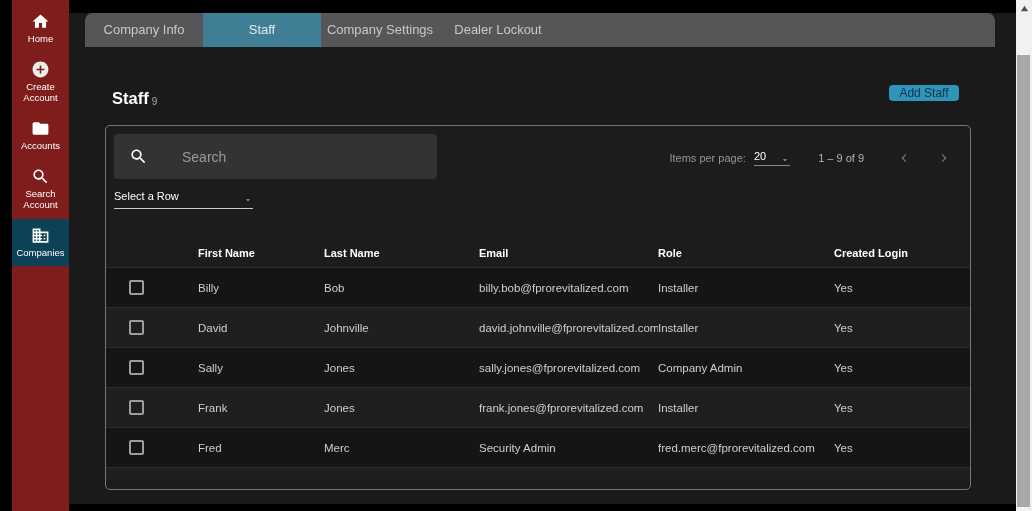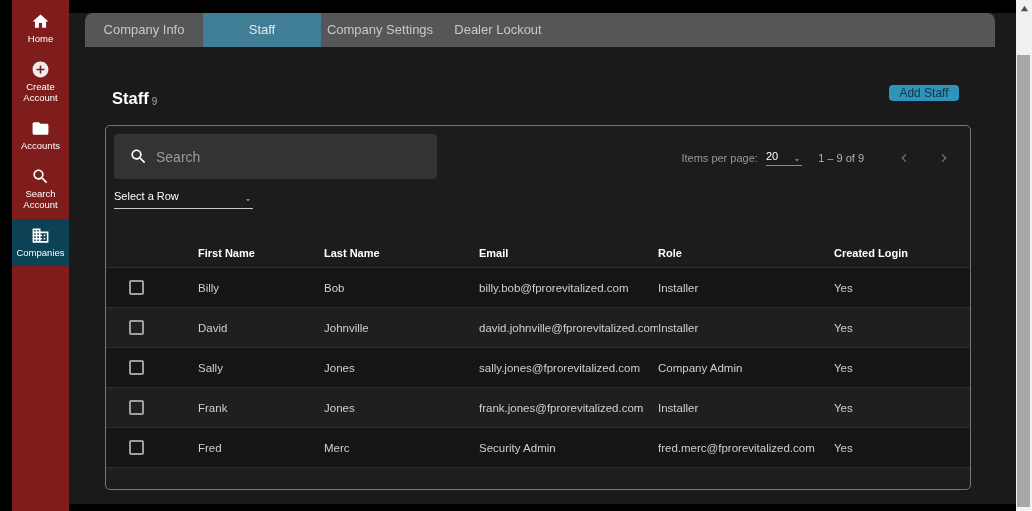--- a/index.html
+++ b/index.html
@@ -26,33 +26,33 @@
   
   .page-title { position:absolute; left:55px; top:89px; font-size:16.5px; font-weight:bold; color:#fff; }
   .page-title .count { font-size:10px; font-weight:normal; color:#b3a995; margin-left:3px; position:relative; top:1px; }
   .add-btn { position:absolute; left:832px; top:85px; width:70px; height:16px; background:#2e94b9; border:none; border-radius:4px; font-family:inherit; font-size:12px; color:#143444; cursor:pointer; }
 
   
   .card { position:absolute; left:48px; top:125px; width:866px; height:365px; background:#1c1c1c; border:1px solid #767676; border-radius:5px; overflow:hidden; }
 
   .search-box { position:absolute; left:8px; top:8px; width:323px; height:45px; background:#333333; border-radius:4px; display:flex; align-items:center; }
   .search-box .sicon { width:19px; height:19px; margin-left:15px; }
-  .search-box input { flex:1; margin-left:8px; margin-right:10px; background:transparent; border:none; outline:none; font-family:inherit; font-size:14px; color:#e0e0e0; }
+  .search-box input { flex:1; margin-left:34px; margin-right:10px; background:transparent; border:none; outline:none; font-family:inherit; font-size:14px; color:#e0e0e0; }
   .search-box input::placeholder { color:#9a9a9a; }
 
   .row-select { position:absolute; left:8px; top:64px; width:139px; padding-bottom:6px; border-bottom:1px solid #c9c9c9; display:flex; align-items:center; justify-content:space-between; cursor:pointer; }
   .row-select .txt { font-size:11px; color:#fff; }
   .row-select .caret { width:10px; height:10px; }
 
   .paginator { position:absolute; right:18px; top:22px; height:20px; display:flex; align-items:center; }
   .pg-label { font-size:11px; color:#969696; }
   .pg-value { margin-left:8px; padding-bottom:3px; border-bottom:1px solid #8a8a8a; display:flex; align-items:center; cursor:pointer; }
   .pg-value .val { font-size:11px; color:#fff; }
   .pg-value .caret { width:10px; height:10px; margin-left:14px; }
-  .pg-range { font-size:11px; color:#b5b5b5; margin-left:16px; }
+  .pg-range { font-size:11px; color:#b5b5b5; margin-left:28px; }
   .pg-nav { width:16px; height:16px; cursor:pointer; }
   .pg-prev { margin-left:32px; }
   .pg-next { margin-left:24px; }
 
   
   .table { position:absolute; left:0; top:112px; width:864px; }
   .t-row { display:grid; grid-template-columns:92px 126px 155px 179px 176px 136px; align-items:center; }
   .t-head { height:29px; }
   .t-head .cell { font-size:11px; font-weight:bold; color:#fff; }
   .t-body-row { height:40px; border-top:1px solid #2e2e2e; cursor:pointer; }

